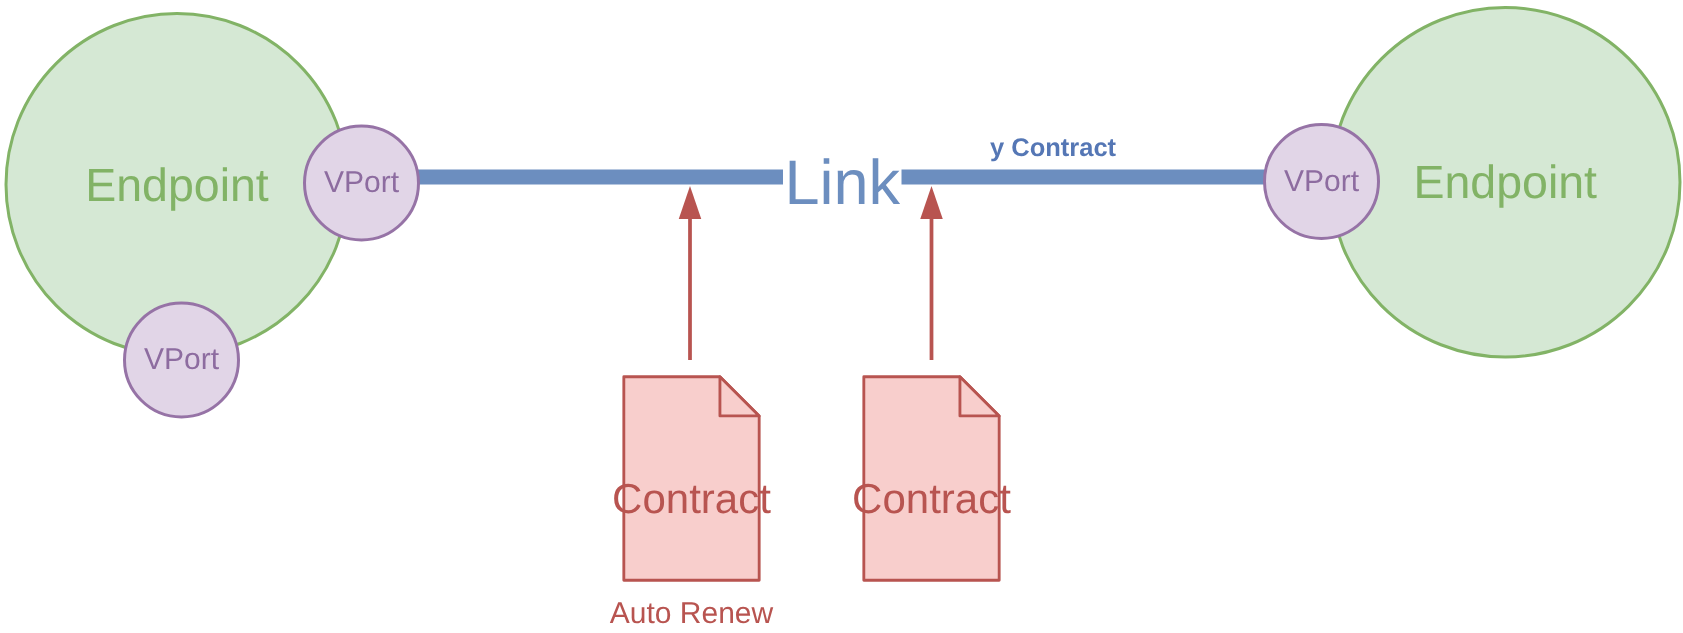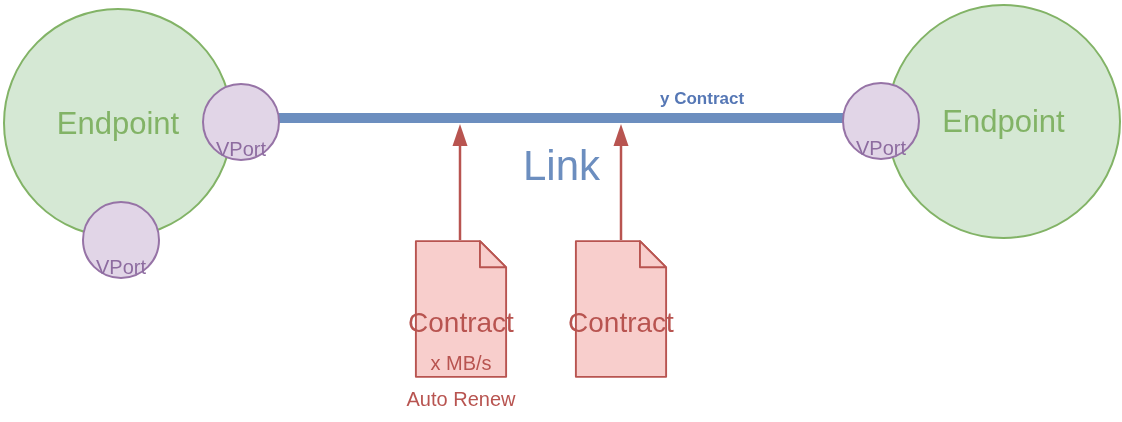--- a/index.html
+++ b/index.html
@@ -29,49 +29,49 @@
   .link-line{
     position:absolute;left:270px;top:113px;width:575px;height:10px;
     background:var(--link_color);
   }
 
   
   .vport{
     position:absolute;width:78px;height:78px;border-radius:50%;
     background:var(--vport_fill);
     border:2.5px solid var(--vport_stroke);
-    display:flex;align-items:flex-end;justify-content:center;
+    display:flex;align-items:center;justify-content:center;
     box-sizing:border-box;
   }
   .vport-label{color:var(--vport_text);font-size:20px;line-height:1;}
   #vport-left-link{left:202px;top:83px;}
   #vport-left-bottom{left:82px;top:201px;}
   #vport-right-link{left:842px;top:82px;}
 
   
   .link-label{
     position:absolute;left:522px;top:96px;width:79px;height:52px;
     background:#ffffff;
-    display:flex;align-items:center;justify-content:center;margin-top:44px;
+    display:flex;align-items:center;justify-content:center;
   }
   .link-label span{color:var(--link_color);font-size:42px;line-height:1;}
 
   
   .latency-label{
     position:absolute;left:660px;top:90px;
     color:var(--latency_text);font-size:17px;font-weight:bold;line-height:1;
     white-space:nowrap;
   }
 
   
   .arrows{position:absolute;left:0;top:0;width:1122px;height:422px;pointer-events:none;}
 
   
   .contract{
-    position:absolute;top:240px;width:122px;height:138px;
+    position:absolute;top:250px;width:122px;height:138px;
   }
   #contract-left{left:400px;}
   #contract-right{left:560px;}
   .contract svg{position:absolute;left:0;top:0;width:100%;height:100%;}
   .contract .doc-body{fill:var(--contract_fill);stroke:var(--contract_stroke);stroke-width:2.5;stroke-linejoin:round;}
   .contract .doc-fold{fill:var(--contract_fill);stroke:var(--contract_stroke);stroke-width:2.5;stroke-linejoin:round;}
   .contract-text{position:absolute;left:0;width:100%;text-align:center;color:var(--contract_text);}
   .contract-title{top:68px;font-size:28px;line-height:1.1;}
   .contract-bandwidth{top:112px;font-size:20px;line-height:1.1;}
   .contract-policy{top:148px;font-size:20px;line-height:1.1;}
@@ -119,21 +119,20 @@
       <polygon class="arrow-head" points="621,124 613.5,146 628.5,146"></polygon>
     </g>
   </svg>
 
   <div class="contract" id="contract-left">
     <svg viewBox="0 0 122 182">
       <path class="doc-body" d="M1.5,1.5 L86,1.5 L120.5,36 L120.5,180.5 L1.5,180.5 Z"></path>
       <path class="doc-fold" d="M86,1.5 L86,36 L120.5,36 Z"></path>
     </svg>
     <div class="contract-text contract-title">Contract</div>
-    <div class="contract-text contract-bandwidth">x MB/s</div>
     <div class="contract-text contract-policy">Auto Renew</div>
   </div>
 
   <div class="contract" id="contract-right">
     <svg viewBox="0 0 122 182">
       <path class="doc-body" d="M1.5,1.5 L86,1.5 L120.5,36 L120.5,180.5 L1.5,180.5 Z"></path>
       <path class="doc-fold" d="M86,1.5 L86,36 L120.5,36 Z"></path>
     </svg>
     <div class="contract-text contract-title">Contract</div>
   </div>

